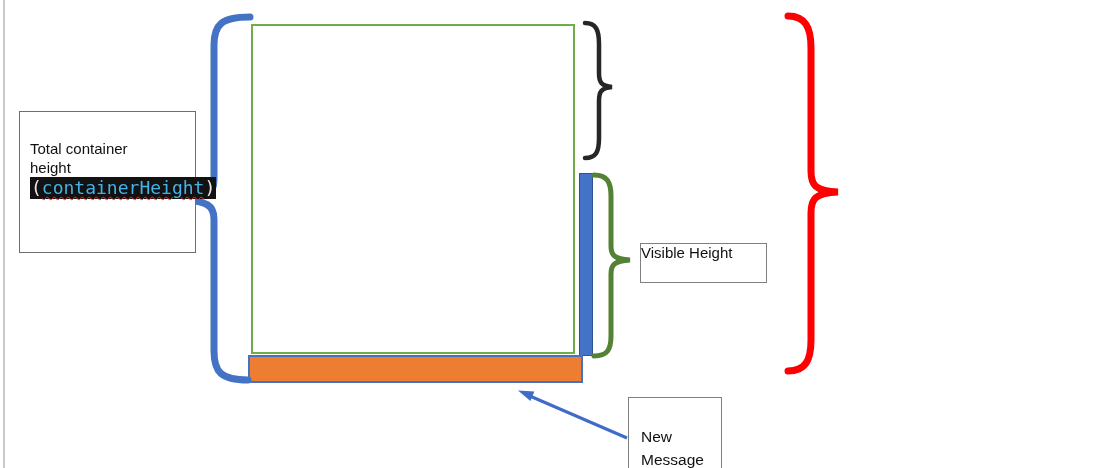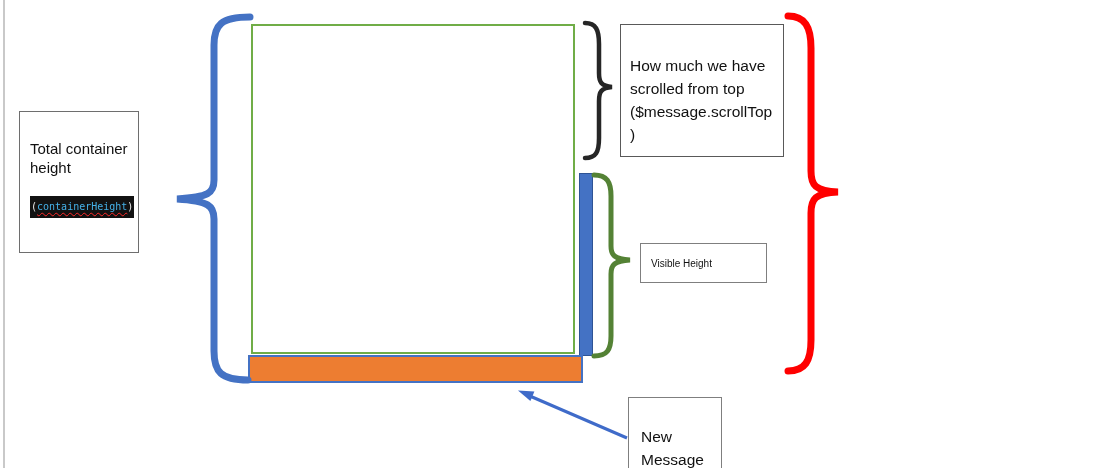--- a/index.html
+++ b/index.html
@@ -44,61 +44,60 @@
     pointer-events: none;
   }
   .txtbox {
     position: absolute;
     background: #ffffff;
     box-sizing: border-box;
     font-size: 15px;
     white-space: pre-line;
   }
   .box-total {
-    left: 19px; top: 111px; width: 120px; height: 142px;
+    left: 19px; top: 111px; width: 177px; height: 142px;
     border: 1.5px solid #6e6e6e;
     padding: 8px 4px 8px 10px;
     line-height: 19px;
   }
   .box-howmuch {
     left: 620px; top: 24px; width: 164px; height: 133px;
     border: 1.5px solid #595959;
     padding: 6px 6px 6px 9px;
     font-size: 15.5px;
     line-height: 23px;
   }
   .box-visible {
     left: 640px; top: 243px; width: 127px; height: 40px;
     border: 1.5px solid #7f7f7f;
-    display: flex; align-items: center;
-    padding-left: 10px;
-    font-size: 10px;
+    display: flex; 
+    font-size: 15px;
   }
   .box-scrolloffset {
     left: 860px; top: 166px; width: 160px; height: 78px;
     border: 1.5px solid #595959;
     padding: 7px 6px 7px 10px;
     line-height: 20px;
   }
   .box-newmsg {
     left: 628px; top: 397px; width: 94px; height: 85px;
     border: 1.5px solid #7f7f7f;
     padding: 4px 6px 4px 12px;
     font-size: 15.5px;
     line-height: 23px;
   }
   .code-chunk {
     display: inline-block;
     background: #121212;
     color: #e8e8e8;
     font-family: "DejaVu Sans Mono", monospace;
-    font-size: 10px;
+    font-size: 18px;
     padding: 1px 1px 2px 1px;
     white-space: nowrap;
-    margin-top: 19px;
+    margin-top: 0;
   }
   .code-name {
     color: #45B1E8;
     text-decoration: underline wavy #ff2a2a;
     text-decoration-thickness: 1px;
     text-underline-offset: 2px;
   }
 </style>
 </head>
 <body>
@@ -121,26 +120,20 @@
       <polygon points="518,390.5 534.4,391.4 530.4,400.9" fill="#3F6BC9"></polygon>
     </g>
   </svg>
 
   <div class="txtbox box-total">
     <span>Total container
 height</span>
     <span class="code-chunk"><span>(</span><span class="code-name">containerHeight</span><span>)</span></span>
   </div>
 
-  <div class="txtbox box-howmuch">
-    <span>How much we have
-scrolled from top
-($message.scrollTop
-)</span>
-  </div>
 
   <div class="txtbox box-visible">
     <span>Visible Height</span>
   </div>
 
 
   <div class="txtbox box-newmsg">
     <span>New
 Message
 Height</span>

